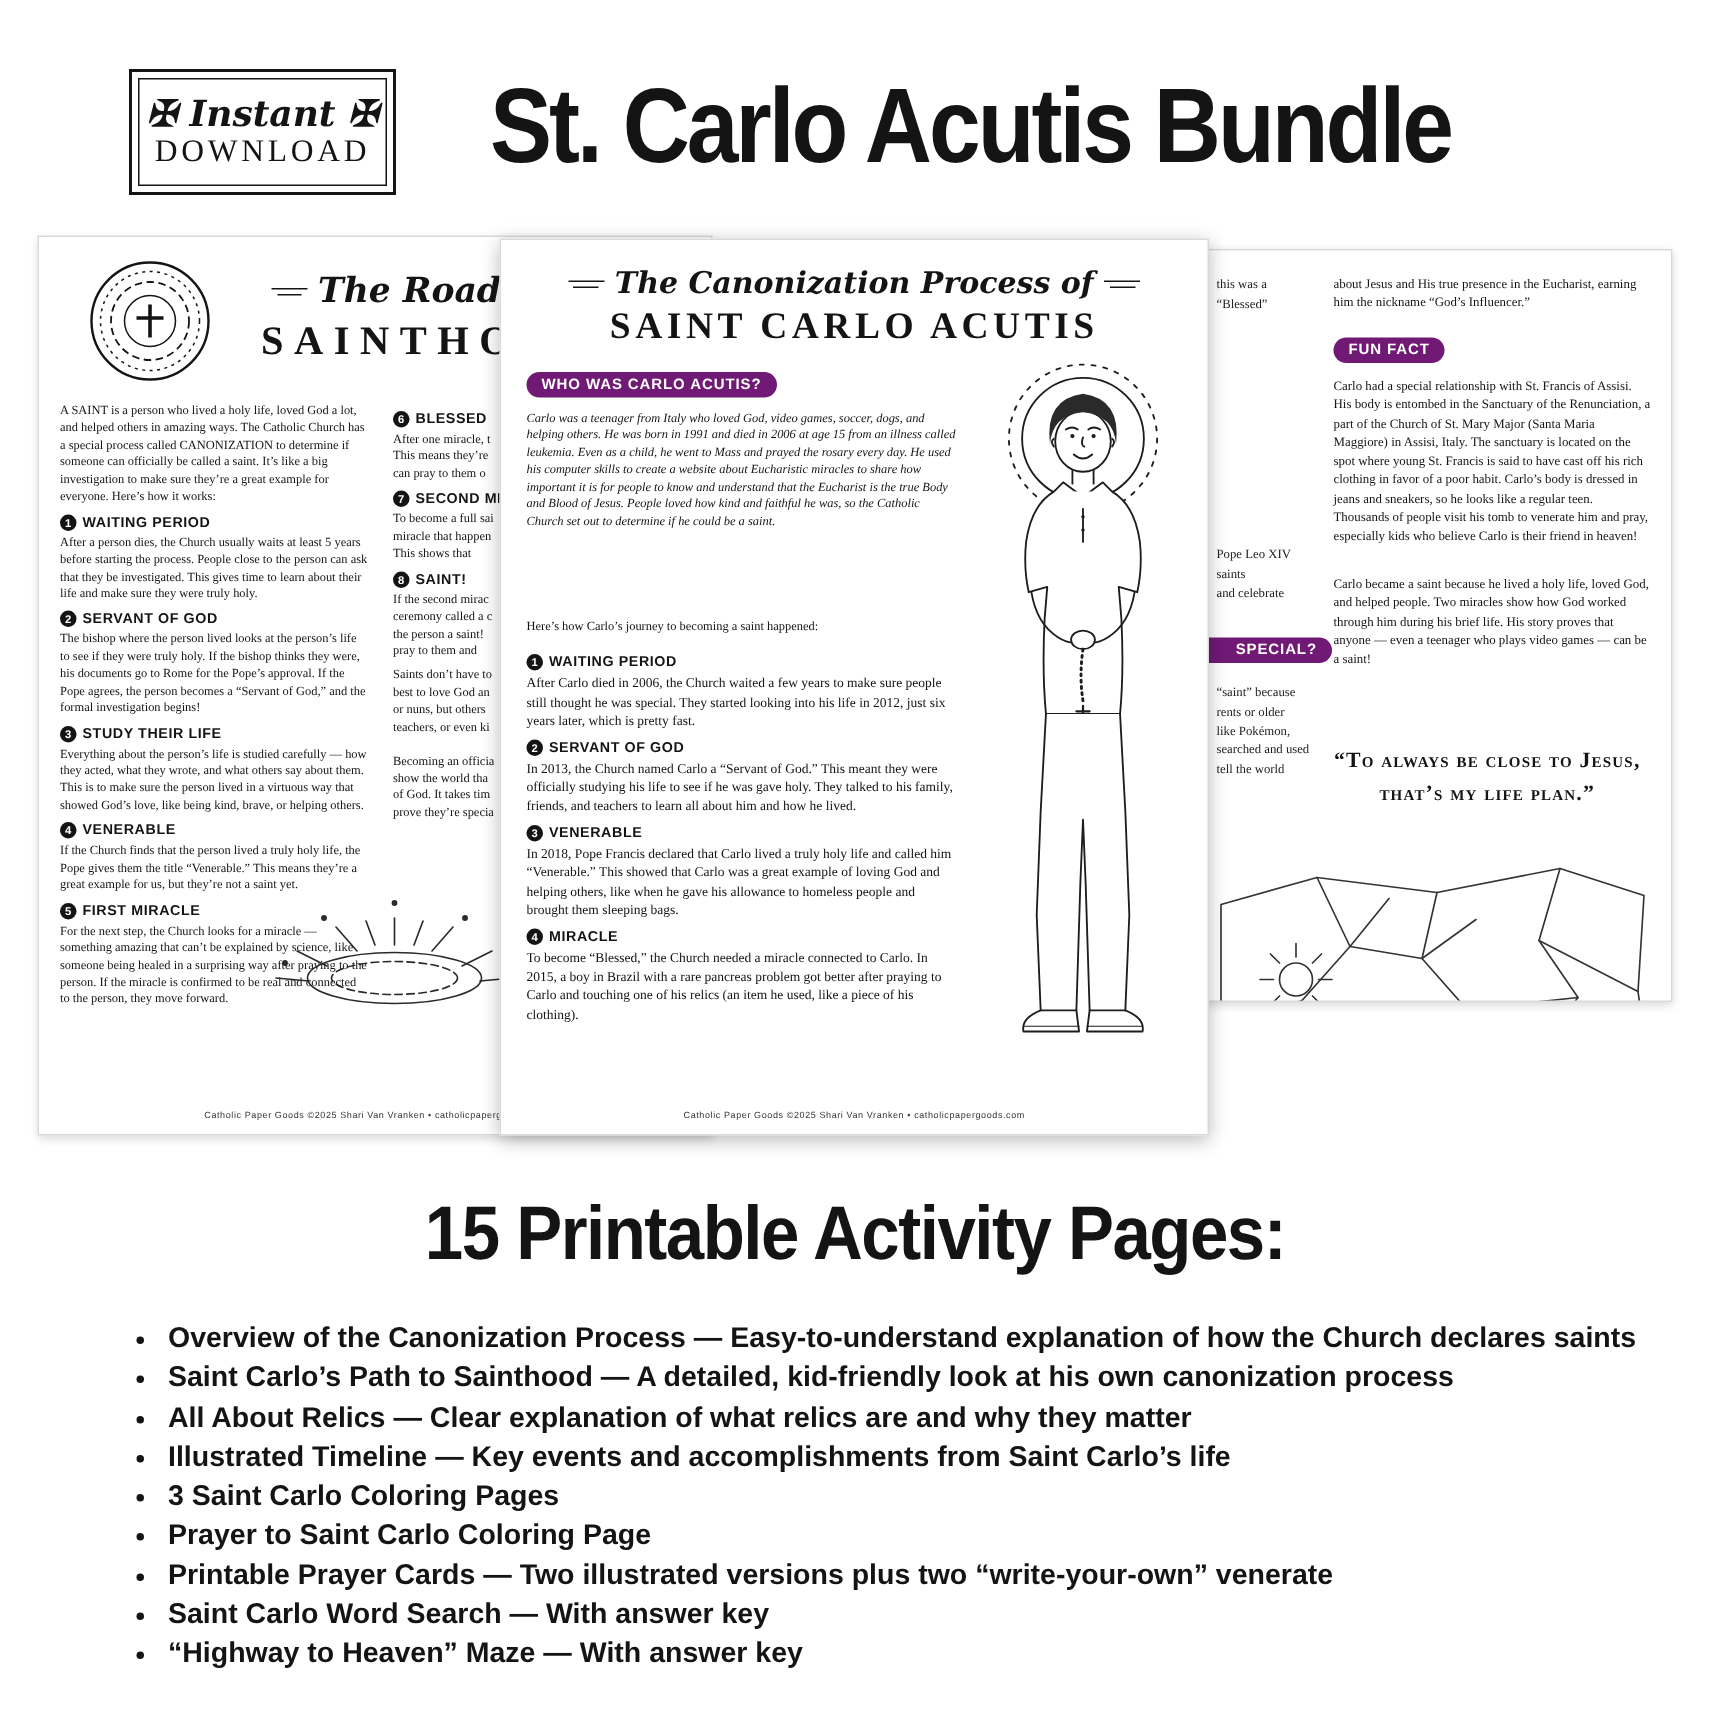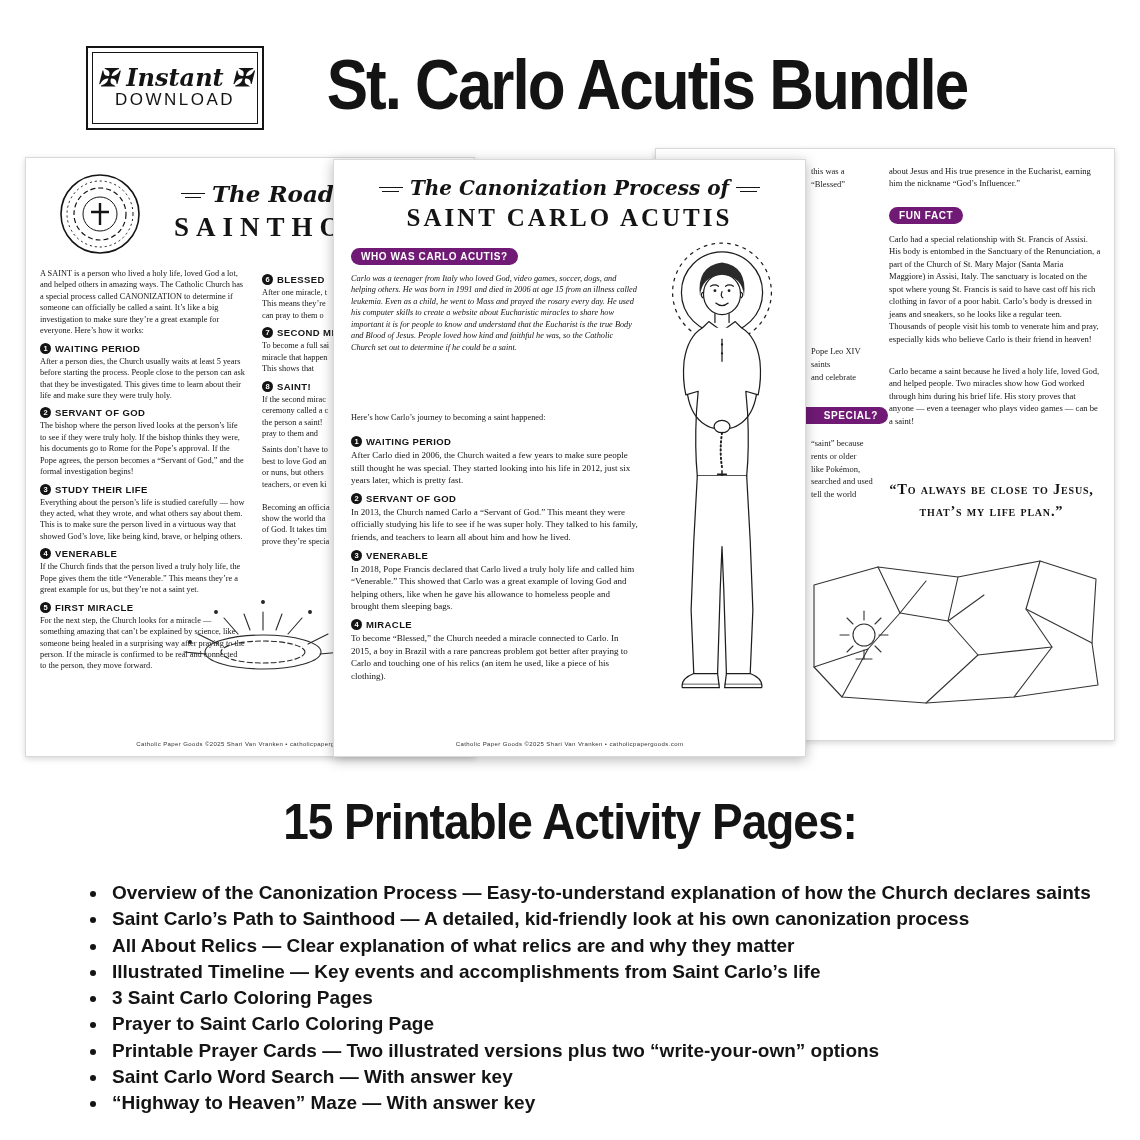--- a/index.html
+++ b/index.html
@@ -5,29 +5,29 @@
   * { margin:0; padding:0; box-sizing:border-box; }
   html,body { background:#fff; }
   body { width:1140px; height:1140px; font-family:"Liberation Serif", serif; color:#141414; position:relative; overflow:hidden; }
   .canvas { position:absolute; inset:0; background:#fff;border-radius:19px; }
 
   
   .header { position:absolute; top:42px; left:0; width:1140px; height:100px; }
   .badge { position:absolute; left:86px; top:4px; width:178px; height:84px; border:2.5px solid #141414; padding:4px; background:#fff; }
   .badge-inner { width:100%; height:100%; border:1.5px solid #141414; display:flex; flex-direction:column; align-items:center; justify-content:center; gap:1px; }
   .badge-script { font-family:"DejaVu Serif", serif; font-style:italic; font-weight:bold; font-size:24px; line-height:1; }
-  .badge-caps { font-family:Liberation Sans, sans-serif; font-size:17px; letter-spacing:2.5px; line-height:1.1; }
+  .badge-caps { font-family:Liberation Serif, serif; font-size:21px; letter-spacing:2.5px; line-height:1.1; }
   .main-title { position:absolute; left:272px; top:2px; width:750px; text-align:center;
     font-family:"Liberation Sans", sans-serif; font-weight:bold; font-size:62px; letter-spacing:-2px;
     transform:scaleY(1.14); transform-origin:center top; white-space:nowrap; }
 
   
   .page { position:absolute; background:#fff; border:1px solid #d9d9d9; box-shadow:0 2px 6px rgba(0,0,0,.16); overflow:hidden; }
   .page-left   { left:25px;  top:157px; width:450px; height:600px; z-index:1; }
-  .page-right  { left:655px; top:148px; width:460px; height:593px; z-index:1; }
+  .page-right  { left:655px; top:166px; width:460px; height:502px; z-index:1; }
   .page-center { left:333px; top:159px; width:473px; height:598px; z-index:3; box-shadow:0 3px 12px rgba(0,0,0,.28); }
 
   .page p { font-size:8.3px; line-height:1.38; margin-bottom:4px; }
   .pre { white-space:pre-line; }
   .step { margin-bottom:5px; }
   .step-head { display:flex; align-items:center; gap:4px; margin:6px 0 2px; }
   .stepnum { flex:0 0 auto; width:11px; height:11px; background:#141414; color:#fff; border-radius:50%;
     font:bold 7.5px "Liberation Sans", sans-serif; display:inline-flex; align-items:center; justify-content:center; }
   .steptitle { font:bold 9.5px "Liberation Sans", sans-serif; letter-spacing:.4px; }
   .page-footer { position:absolute; bottom:9px; left:0; right:0; text-align:center;
@@ -253,21 +253,21 @@
             <span class="stepnum">1</span>
             <span class="steptitle">WAITING PERIOD</span>
           </div>
         <p>After Carlo died in 2006, the Church waited a few years to make sure people still thought he was special. They started looking into his life in 2012, just six years later, which is pretty fast.</p>
       </div>
       <div class="step">
         <div class="step-head">
             <span class="stepnum">2</span>
             <span class="steptitle">SERVANT OF GOD</span>
           </div>
-        <p>In 2013, the Church named Carlo a “Servant of God.” This meant they were officially studying his life to see if he was super holy. They talked to his family, friends, and teachers to learn all about him and how he lived.</p>
+        <p>In 2013, the Church named Carlo a “Servant of God.” This meant they were officially studying his life to see if he was gave holy. They talked to his family, friends, and teachers to learn all about him and how he lived.</p>
       </div>
       <div class="step">
         <div class="step-head">
             <span class="stepnum">3</span>
             <span class="steptitle">VENERABLE</span>
           </div>
         <p>In 2018, Pope Francis declared that Carlo lived a truly holy life and called him “Venerable.” This showed that Carlo was a great example of loving God and helping others, like when he gave his allowance to homeless people and brought them sleeping bags.</p>
       </div>
       <div class="step">
         <div class="step-head">
@@ -308,18 +308,18 @@
   </section>
 
   <div class="bottom-heading">15 Printable Activity Pages:</div>
   <ul class="bullets">
     <li>Overview of the Canonization Process — Easy-to-understand explanation of how the Church declares saints</li>
     <li>Saint Carlo’s Path to Sainthood — A detailed, kid-friendly look at his own canonization process</li>
     <li>All About Relics — Clear explanation of what relics are and why they matter</li>
     <li>Illustrated Timeline — Key events and accomplishments from Saint Carlo’s life</li>
     <li>3 Saint Carlo Coloring Pages</li>
     <li>Prayer to Saint Carlo Coloring Page</li>
-    <li>Printable Prayer Cards — Two illustrated versions plus two “write-your-own” options</li>
+    <li>Printable Prayer Cards — Two illustrated versions plus two “write-your-own” venerate</li>
     <li>Saint Carlo Word Search — With answer key</li>
     <li>“Highway to Heaven” Maze — With answer key</li>
   </ul>
 
 </div>
 
 </body></html>

